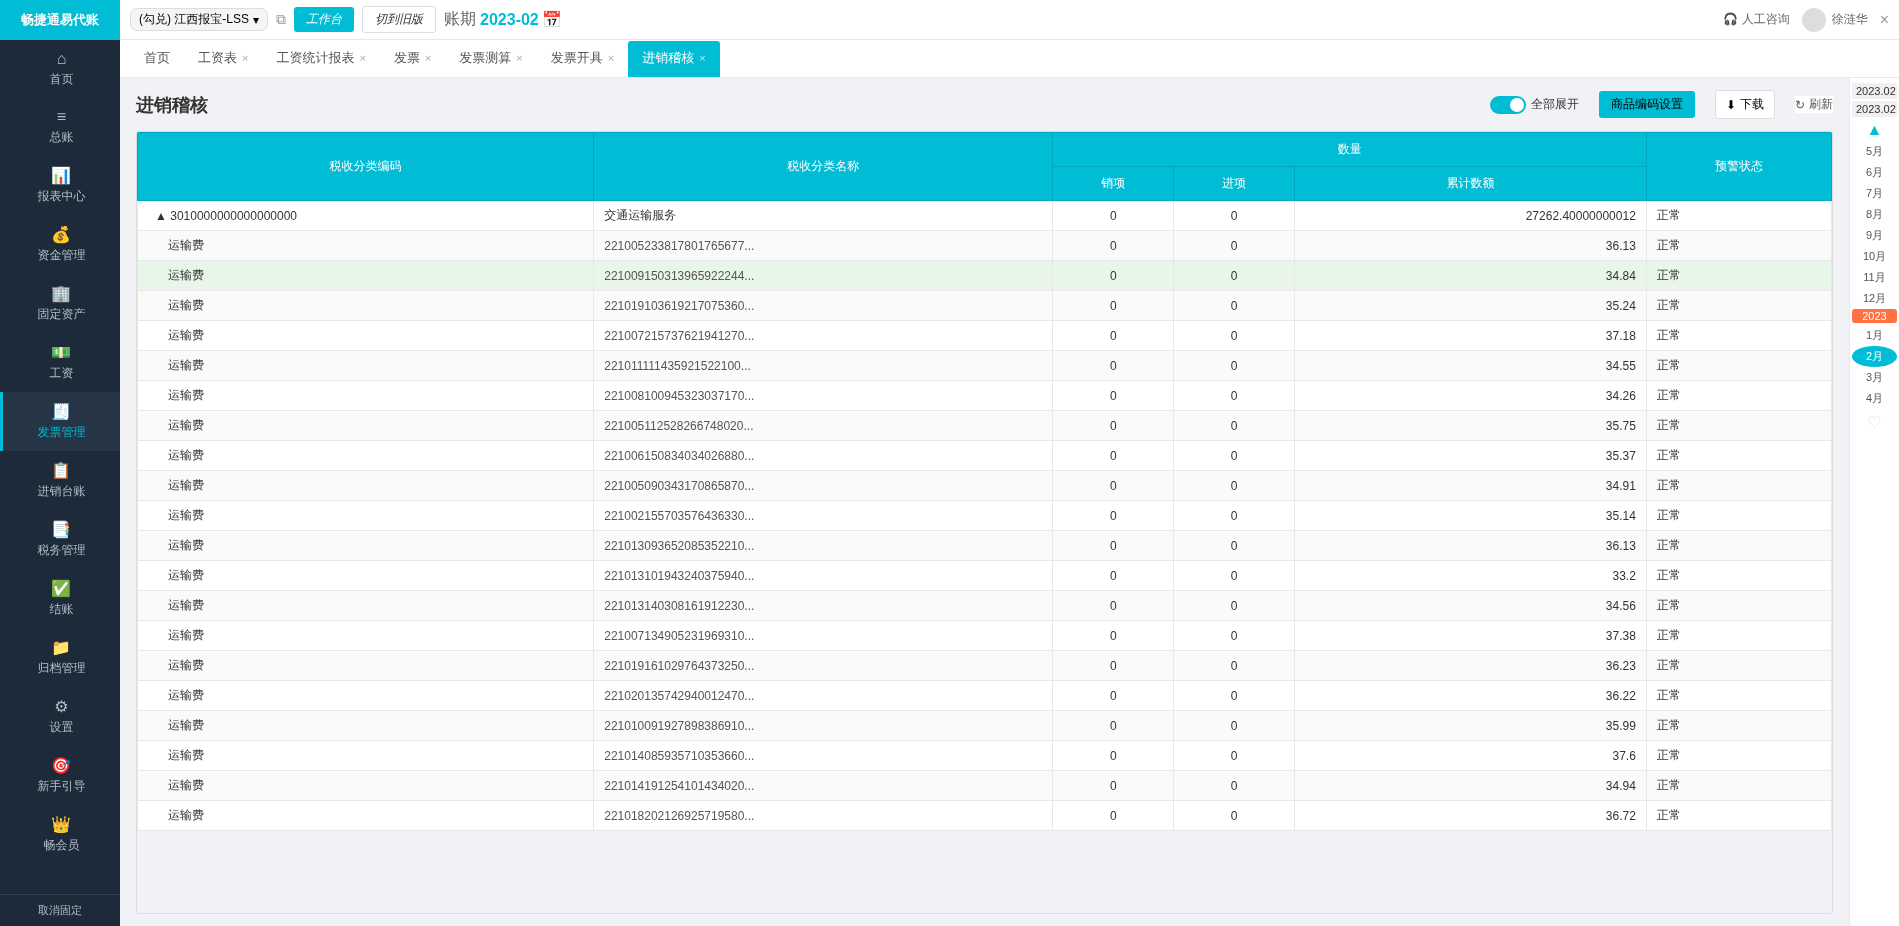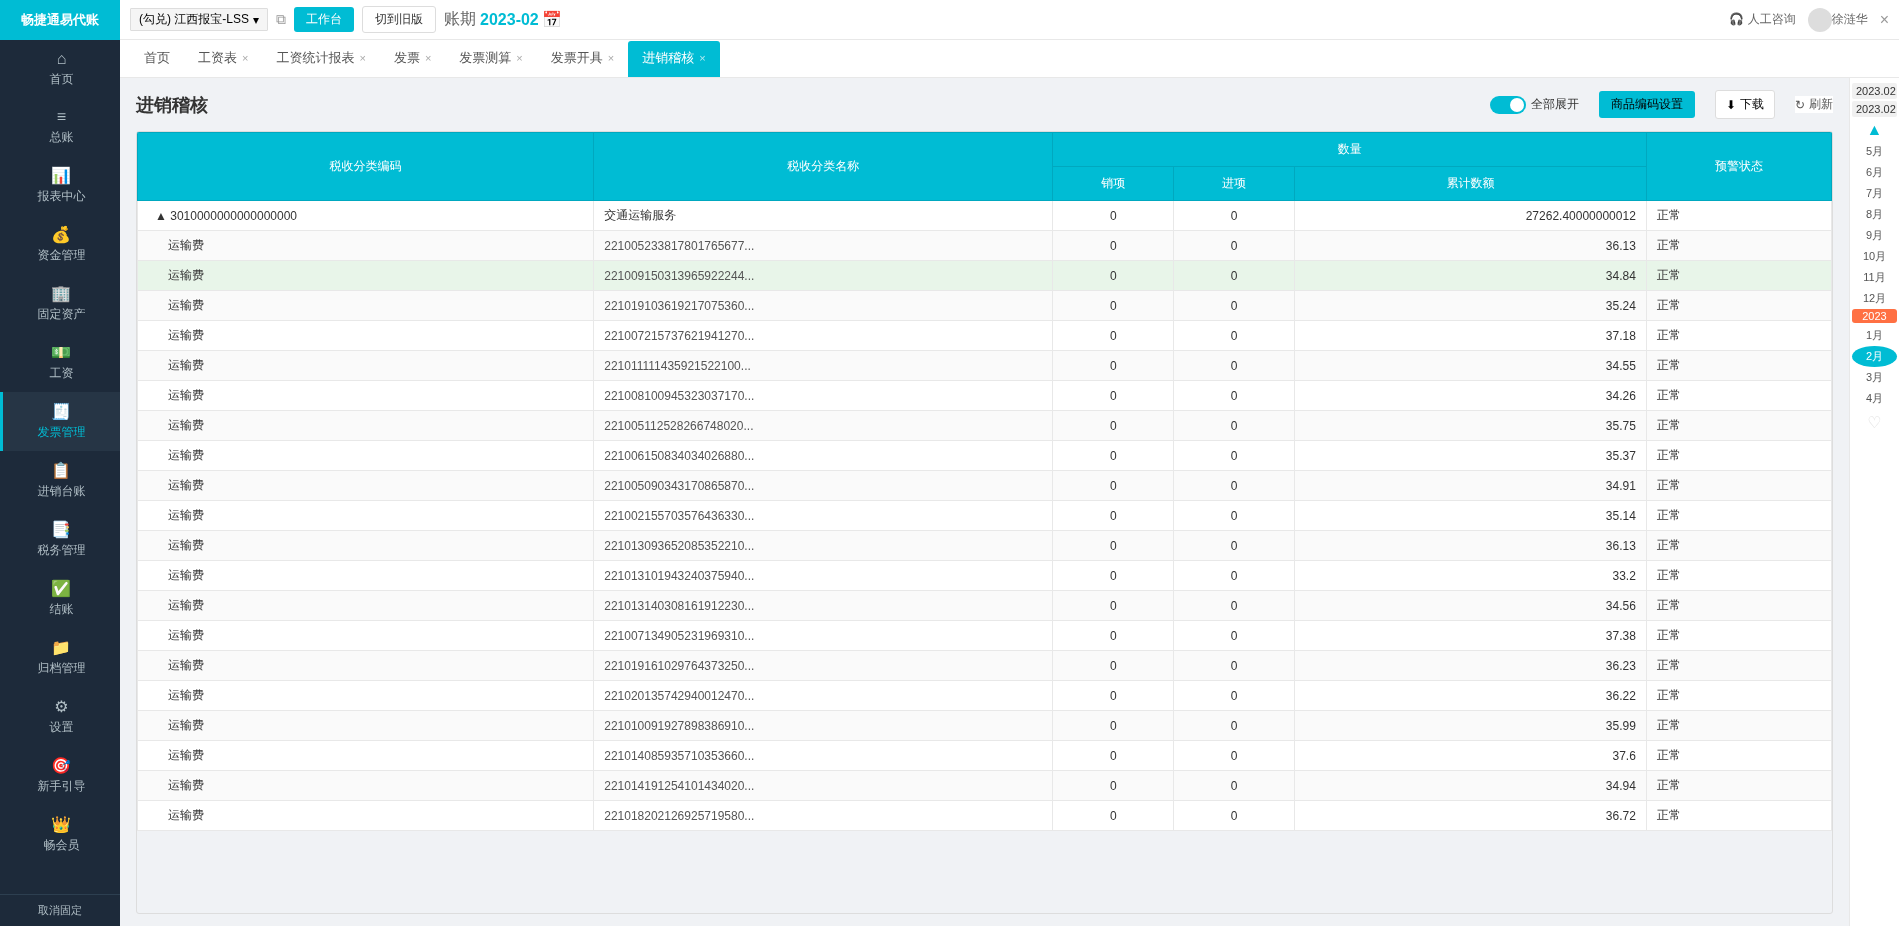--- a/index.html
+++ b/index.html
@@ -66,34 +66,35 @@
       display: flex;
       align-items: center;
       padding: 0 10px;
       border-bottom: 1px solid #e8e8e8;
       flex-shrink: 0;
       gap: 8px;
     }
     .topbar-company {
       background: #f5f5f5;
       border: 1px solid #ddd;
-      border-radius: 1px;
+      border-radius: 7px;
       padding: 2px 8px;
       font-size: 12px;
       display: flex;
       align-items: center;
       gap: 4px;
       cursor: pointer;
     }
     .topbar-btn {
       border: none;
       border-radius: 3px;
       padding: 4px 12px;
       font-size: 12px;
       cursor: pointer;
+      font-style: italic;
     }
     .btn-workbench { background: #00bcd4; color: white; }
     .btn-switch { background: #fff; border: 1px solid #ddd; color: #333; }
     .topbar-period {
       font-size: 16px;
       color: #666;
       display: flex;
       align-items: center;
       gap: 4px;
     }
@@ -384,21 +385,21 @@
     <span class="topbar-period">
       <span>账期</span>
       <span style="color:#00bcd4;font-weight:bold;">2023-02</span>
       <span style="cursor:pointer;">📅</span>
     </span>
     <div class="topbar-right">
       <span style="cursor:pointer;">
         <span>🎧</span>
         <span>人工咨询</span>
       </span>
-      <span style="cursor:pointer;display:flex;align-items:center;gap:0;">
+      <span style="cursor:pointer;display:flex;align-items:center;gap:6px;">
         <span style="width:24px;height:24px;border-radius:50%;background:#ddd;display:inline-block;"></span>
         <span>徐涟华</span>
       </span>
       <span class="topbar-close">×</span>
     </div>
   </div>
 
   <div class="tabbar">
     <div class="tab">
       <span>首页</span>

